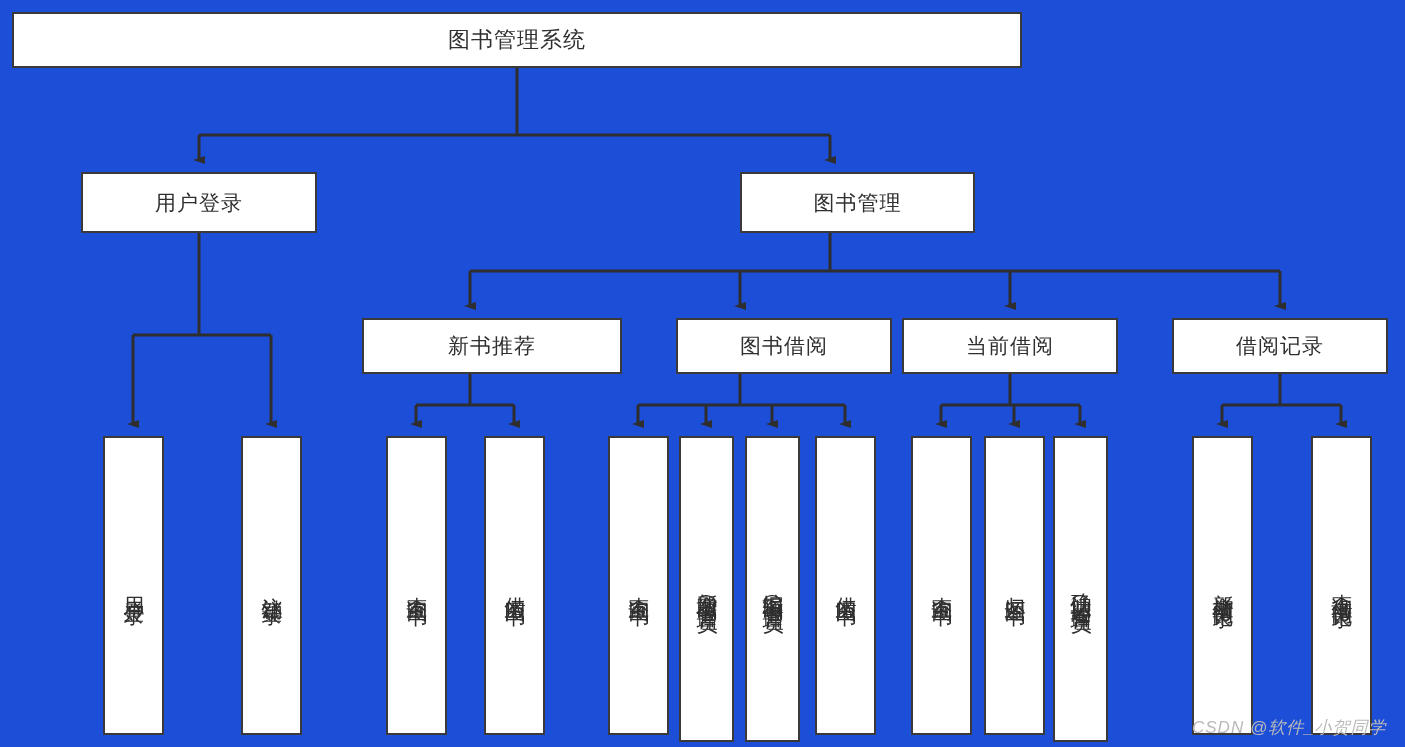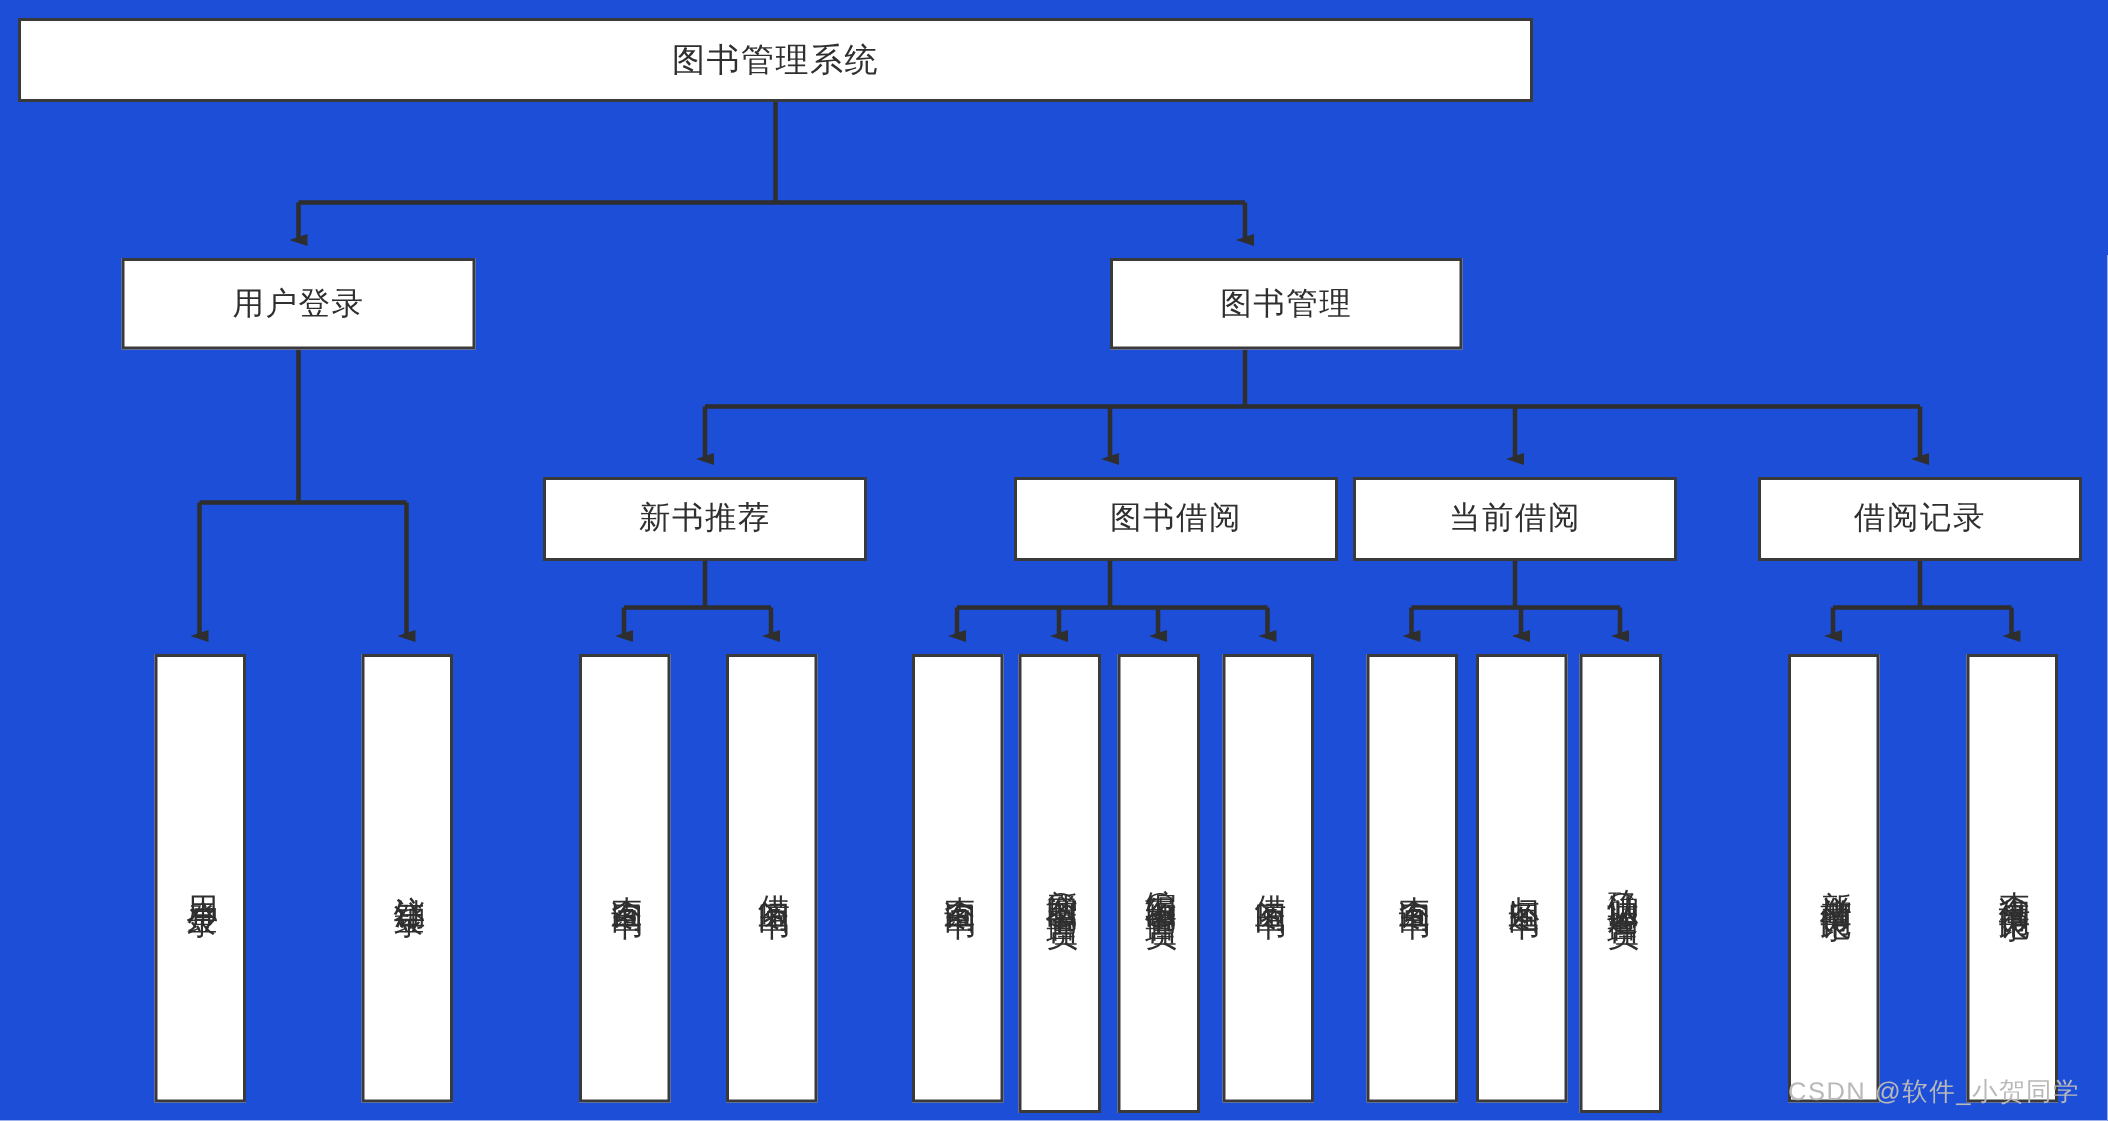--- a/index.html
+++ b/index.html
@@ -56,20 +56,21 @@
     letter-spacing: 3px;
     white-space: nowrap;
     color: #2f2f2f;
   }
   .watermark {
     position: absolute;
     font-size: 17px;
     color: #b9b9b9;
     letter-spacing: 1px;
     white-space: nowrap;
+    font-style: italic;
   }
 </style>
 </head>
 <body>
 
 <div id="canvas">
 
   <svg class="edges" viewBox="0 0 1405 747">
     <defs>
       <marker id="arrow" markerWidth="12" markerHeight="12" refX="5" refY="6" orient="auto" markerUnits="userSpaceOnUse">
@@ -125,21 +126,21 @@
   </div>
 
   <div class="node horiz" style="left:81px; top:172px; width:236px; height:61px;">
     <span>用户登录</span>
   </div>
 
   <div class="node horiz" style="left:712px; top:172px; width:235px; height:61px;margin-left:28px;">
     <span>图书管理</span>
   </div>
 
-  <div class="node horiz" style="left:362px; top:318px; width:216px; height:56px;">
+  <div class="node horiz" style="left:362px; top:318px; width:260px; height:56px;">
     <span>新书推荐</span>
   </div>
 
   <div class="node horiz" style="left:632px; top:318px; width:216px; height:56px;margin-left:44px;">
     <span>图书借阅</span>
   </div>
 
   <div class="node horiz" style="left:1172px; top:318px; width:216px; height:56px;">
     <span>借阅记录</span>
   </div>

